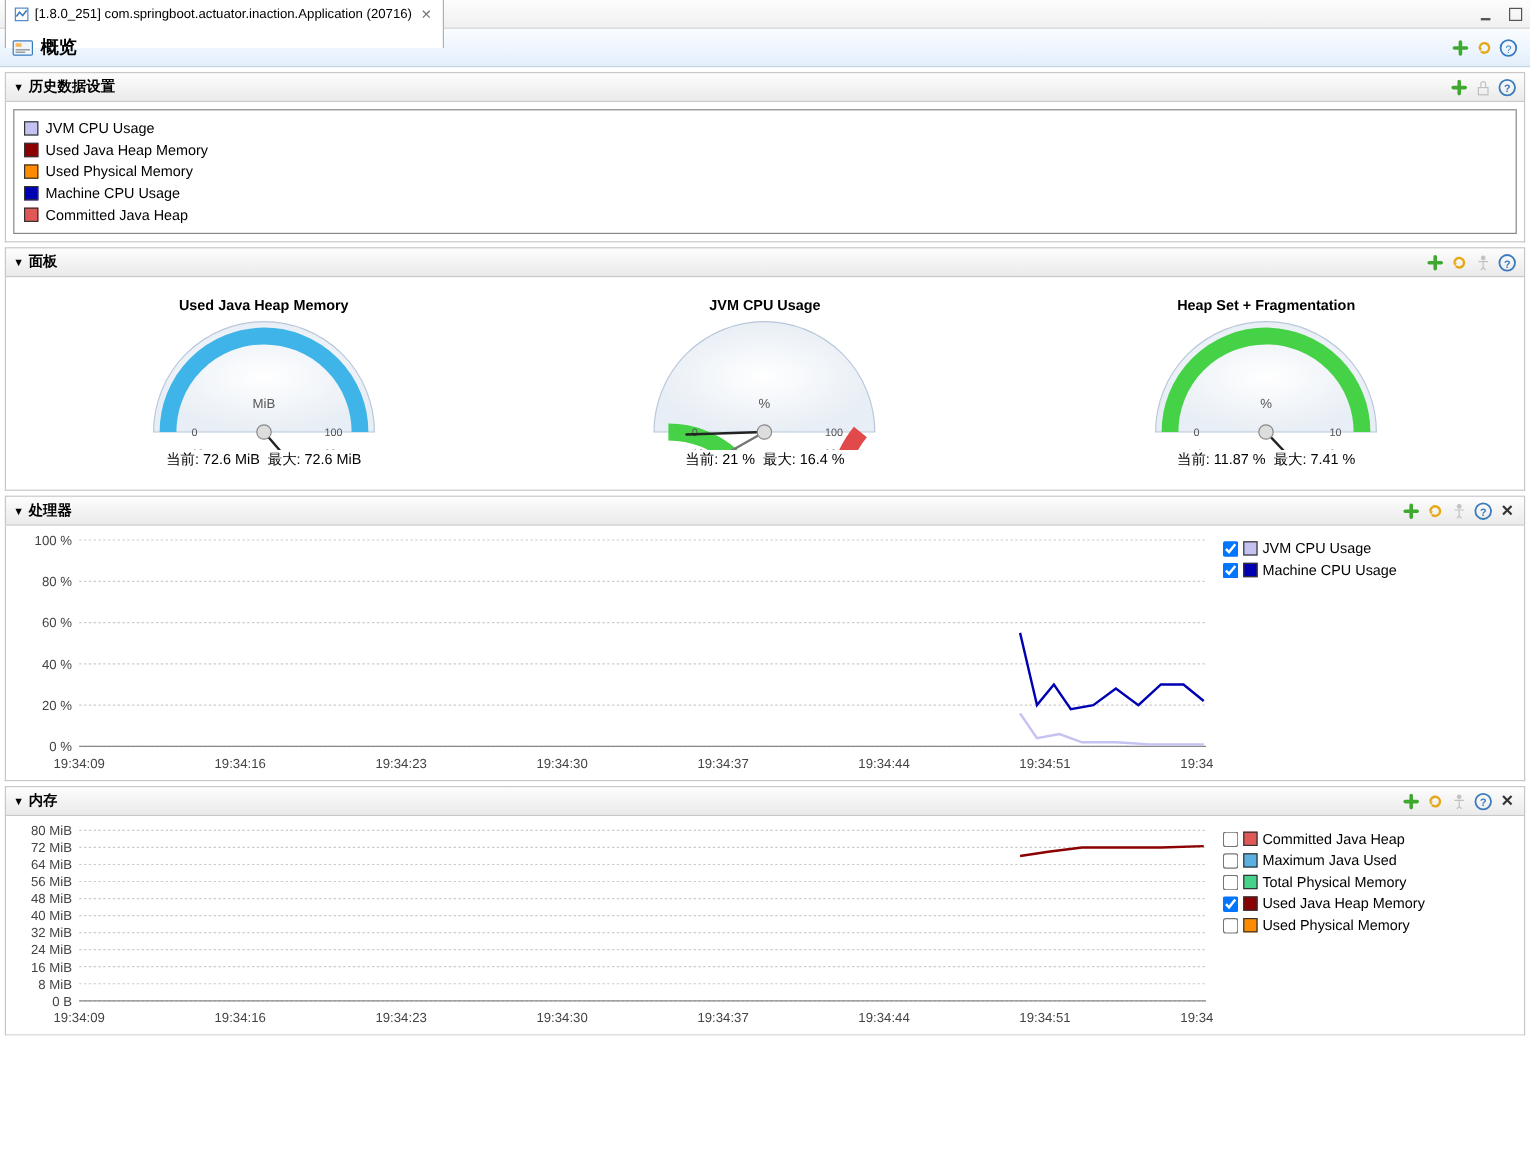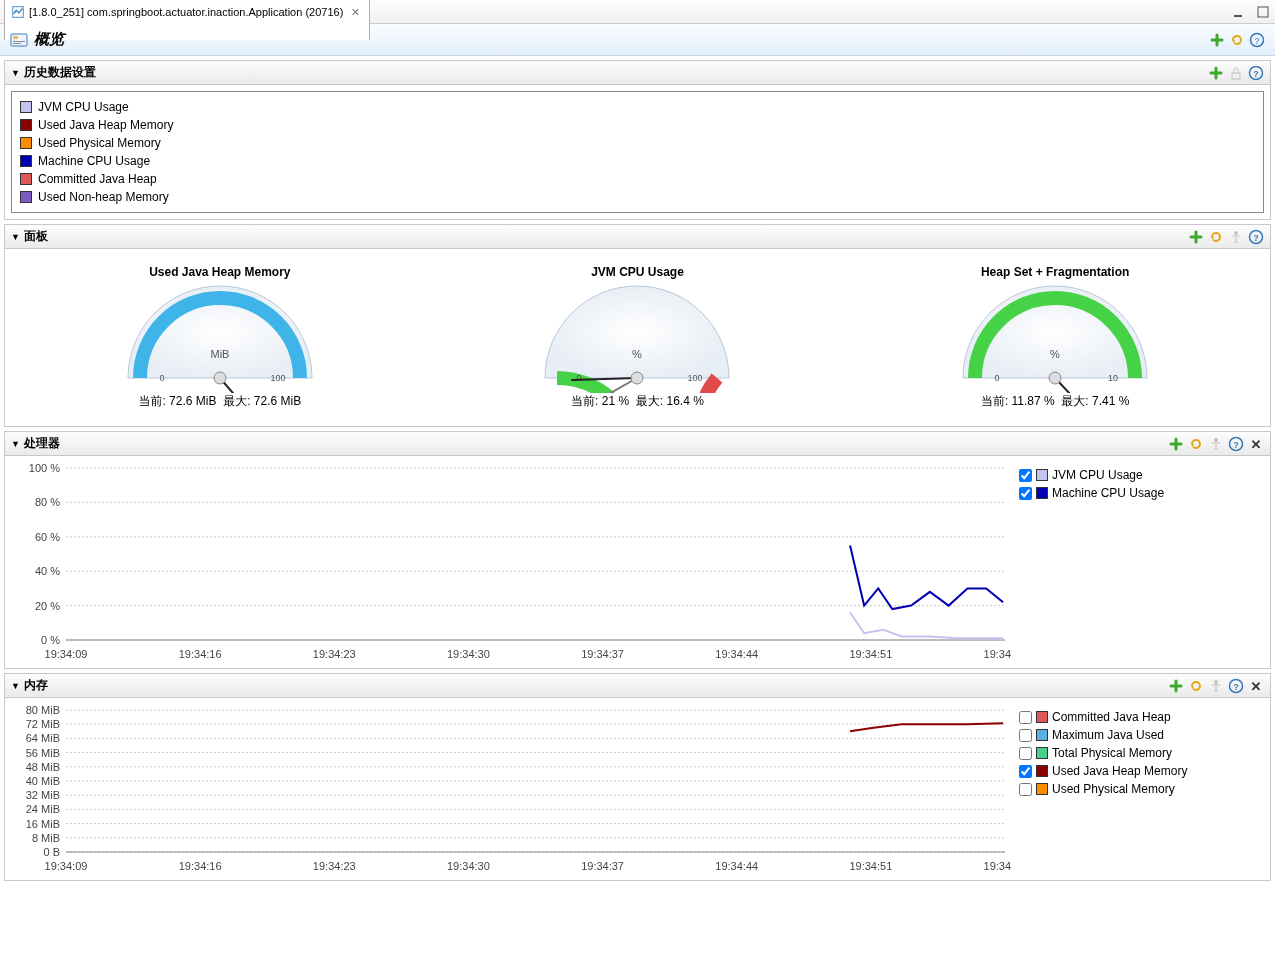--- a/index.html
+++ b/index.html
@@ -2,22 +2,22 @@
 <html><head>
 <meta charset="utf-8">
 <style>
 * { box-sizing: border-box; margin: 0; padding: 0; }
 body { font-family: "Microsoft YaHei", "Segoe UI", Tahoma, sans-serif; font-size: 12px; background: #fff; color: #000; }
 .tab-bar { background: linear-gradient(#fdfdfd, #f0f0f0); border-bottom: 1px solid #ccc; display: flex; align-items: center; height: 24px; padding: 0 4px; justify-content: space-between; }
 .tab { display: inline-flex; align-items: center; gap: 4px; background: #fff; border: 1px solid #b0b0b0; border-bottom: none; padding: 20px 6px; font-size: 11px; }
 .tab-icon { width: 14px; height: 14px; display: inline-block; }
 .window-controls { display: flex; gap: 8px; align-items: center; }
 .title-banner { background: linear-gradient(#fafdff, #e3eefb); border-bottom: 1px solid #c3d4e6; padding: 6px 10px; display: flex; justify-content: space-between; align-items: center; }
-.banner-title { font-size: 15px; font-weight: bold; display: flex; align-items: center; gap: 6px; font-style: italic; }
-.section-header { background: linear-gradient(#fdfdfd,#eaeaea); border: 1px solid #c8c8c8; padding: 3px 6px; display: flex; align-items: flex-end; justify-content: space-between; font-size: 12px; font-weight: bold; margin: 4px 4px 0 4px; gap: 16px; }
+.banner-title { font-size: 15px; font-weight: bold; display: flex; align-items: center; gap: 6px; }
+.section-header { background: linear-gradient(#fdfdfd,#eaeaea); border: 1px solid #c8c8c8; padding: 3px 6px; display: flex; align-items: center; justify-content: space-between; font-size: 12px; font-weight: bold; margin: 4px 4px 0 4px; gap: 16px; }
 .section-body { border: 1px solid #c8c8c8; border-top: none; margin: 0 4px; padding: 6px; }
 .twisty { font-size: 9px; margin-right: 4px; }
 .toolbar-icons { display: flex; gap: 4px; align-items: center; }
 .icn { width: 16px; height: 16px; display: inline-flex; align-items: center; justify-content: center; cursor: pointer; }
 .legend-box { border: 1px solid #888; background: #fff; padding: 6px 8px; }
 .legend-row { display: flex; align-items: center; gap: 6px; padding: 2px 0; font-size: 12px; }
 .swatch { width: 12px; height: 12px; border: 1px solid #333; display: inline-block; }
 .panels { display: flex; justify-content: space-around; padding: 10px 0; }
 .gauge-wrap { text-align: center; }
 .gauge-title { font-weight: bold; font-size: 12px; margin-bottom: 4px; }
@@ -134,24 +134,20 @@
         <span class="swatch" style="background:#ff8c00"></span>
         <span>Used Physical Memory</span>
       </div>
       <div class="legend-row">
         <span class="swatch" style="background:#0000b3"></span>
         <span>Machine CPU Usage</span>
       </div>
       <div class="legend-row">
         <span class="swatch" style="background:#e05757"></span>
         <span>Committed Java Heap</span>
-      </div>
-      <div class="legend-row">
-        <span class="swatch" style="background:#7c59c4"></span>
-        <span>Used Non-heap Memory</span>
       </div>
     </div>
 </div>
 
 <div class="section-header">
   <span><span class="twisty">▼</span><span>面板</span></span>
   <div class="toolbar-icons">
     <span class="icn">
         <svg viewBox="0 0 16 16">
           <path d="M8 3v10M3 8h10" stroke="#3fa82f" stroke-width="3" stroke-linecap="round"></path>

